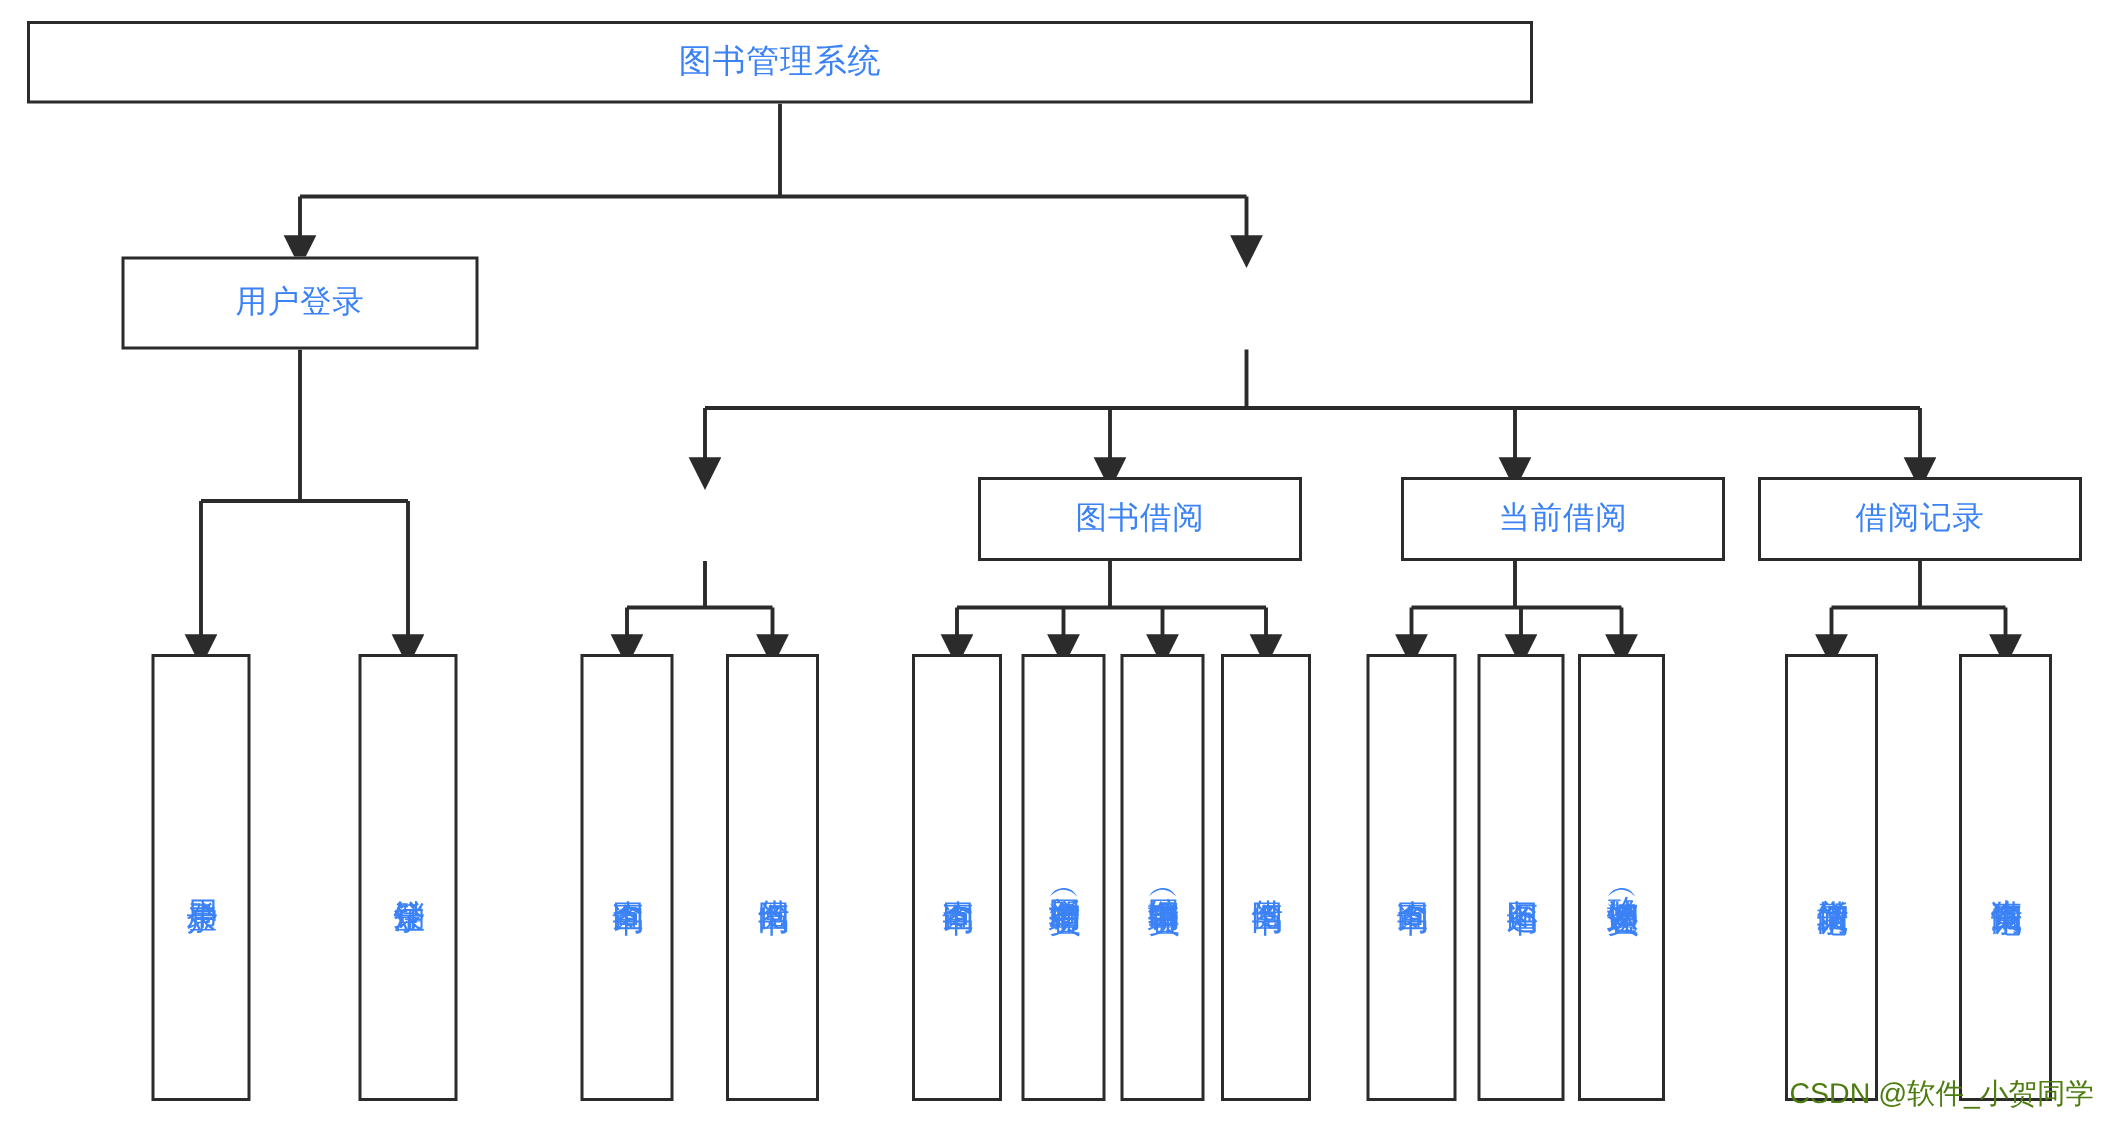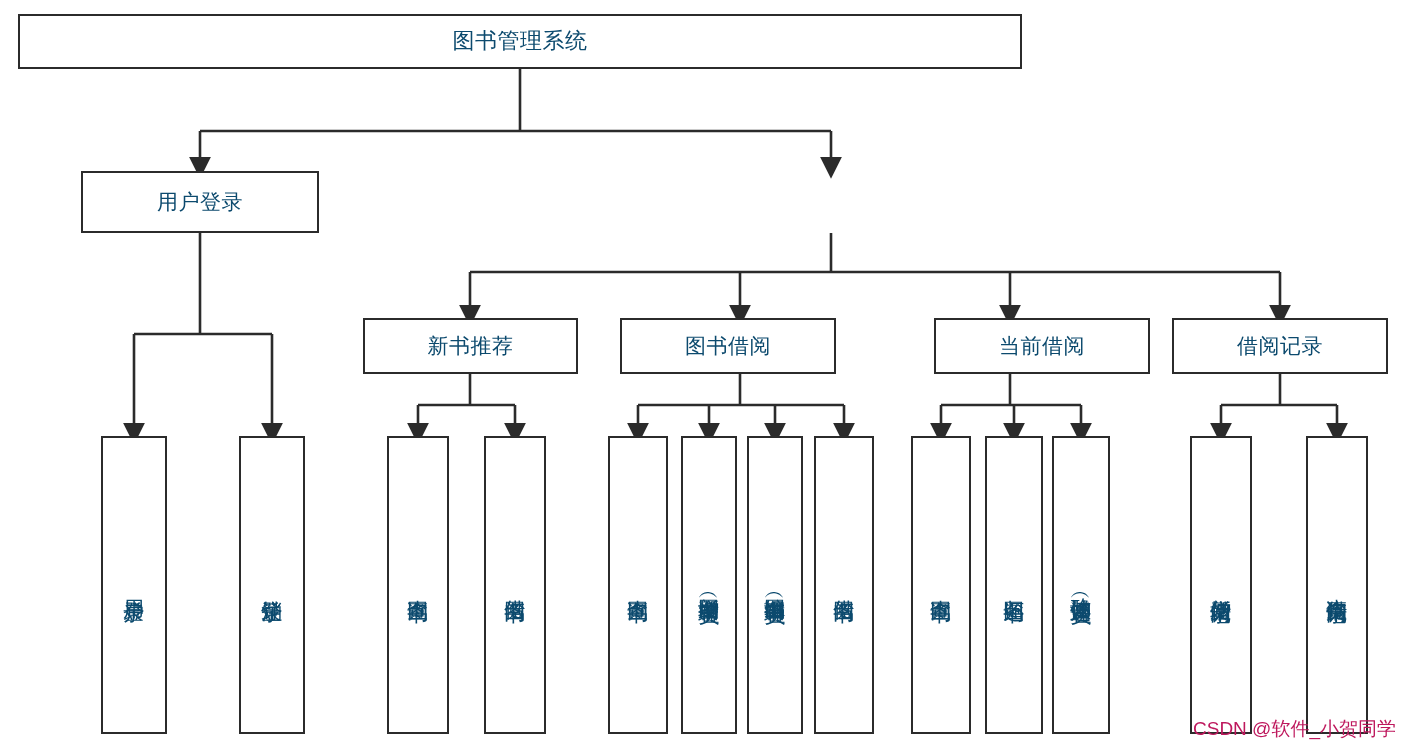--- a/index.html
+++ b/index.html
@@ -33,21 +33,21 @@
     background: #ffffff;
     border: 2px solid #2b2b2b;
     display: flex;
     align-items: center;
     justify-content: center;
     z-index: 2;
   }
   .node-label {
     font-size: 21px;
     line-height: 1.12;
-    color: #0c4a6e;
+    color: #3b82f6;
     letter-spacing: 0.5px;
     white-space: nowrap;
   }
   .node.root .node-label { font-size: 22px; }
   .node.level1 .node-label { font-size: 21px; }
   .node.level2 .node-label { font-size: 21px; }
   .node.leaf {
     align-items: center;
     justify-content: center;
     padding: 4px 0;
@@ -58,21 +58,21 @@
     font-size: 21px;
     line-height: 1.22;
     white-space: normal;
     max-height: 100%;
     text-align: center;
     letter-spacing: 1px;
   }
   .watermark {
     position: absolute;
     font-size: 19px;
-    color: #be185d;
+    color: #4d7c0f;
     white-space: nowrap;
     z-index: 3;
     font-family: "Liberation Sans", "DejaVu Sans", sans-serif;
   }
 </style>
 </head>
 <body>
 
 <div id="diagram-root">
 
@@ -128,24 +128,21 @@
   </svg>
 
   <div class="node root" id="node-root" style="left: 18px; top: 14px; width: 1004px; height: 55px;">
     <span class="node-label">图书管理系统</span>
   </div>
 
   <div class="node level1" id="node-l1-0" style="left: 81px; top: 171px; width: 238px; height: 62px;">
     <span class="node-label">用户登录</span>
   </div>
 
-  <div class="node level2" id="node-l2-0" style="left: 363px; top: 318px; width: 215px; height: 56px;">
-    <span class="node-label">新书推荐</span>
-  </div>
-  <div class="node level2" id="node-l2-1" style="left: 620px; top: 318px; width: 216px; height: 56px; justify-content: center;">
+  <div class="node level2" id="node-l2-1" style="left: 652px; top: 318px; width: 216px; height: 56px; justify-content: center;">
     <span class="node-label">图书借阅</span>
   </div>
   <div class="node level2" id="node-l2-2" style="left: 902px; top: 318px; width: 216px; height: 56px; margin-left: 32px;">
     <span class="node-label">当前借阅</span>
   </div>
   <div class="node level2" id="node-l2-3" style="left: 1172px; top: 318px; width: 216px; height: 56px; justify-content: center;">
     <span class="node-label">借阅记录</span>
   </div>
 
   <div class="node leaf" id="node-leaf-0" style="left: 101px; top: 436px; width: 66px; height: 298px;">

